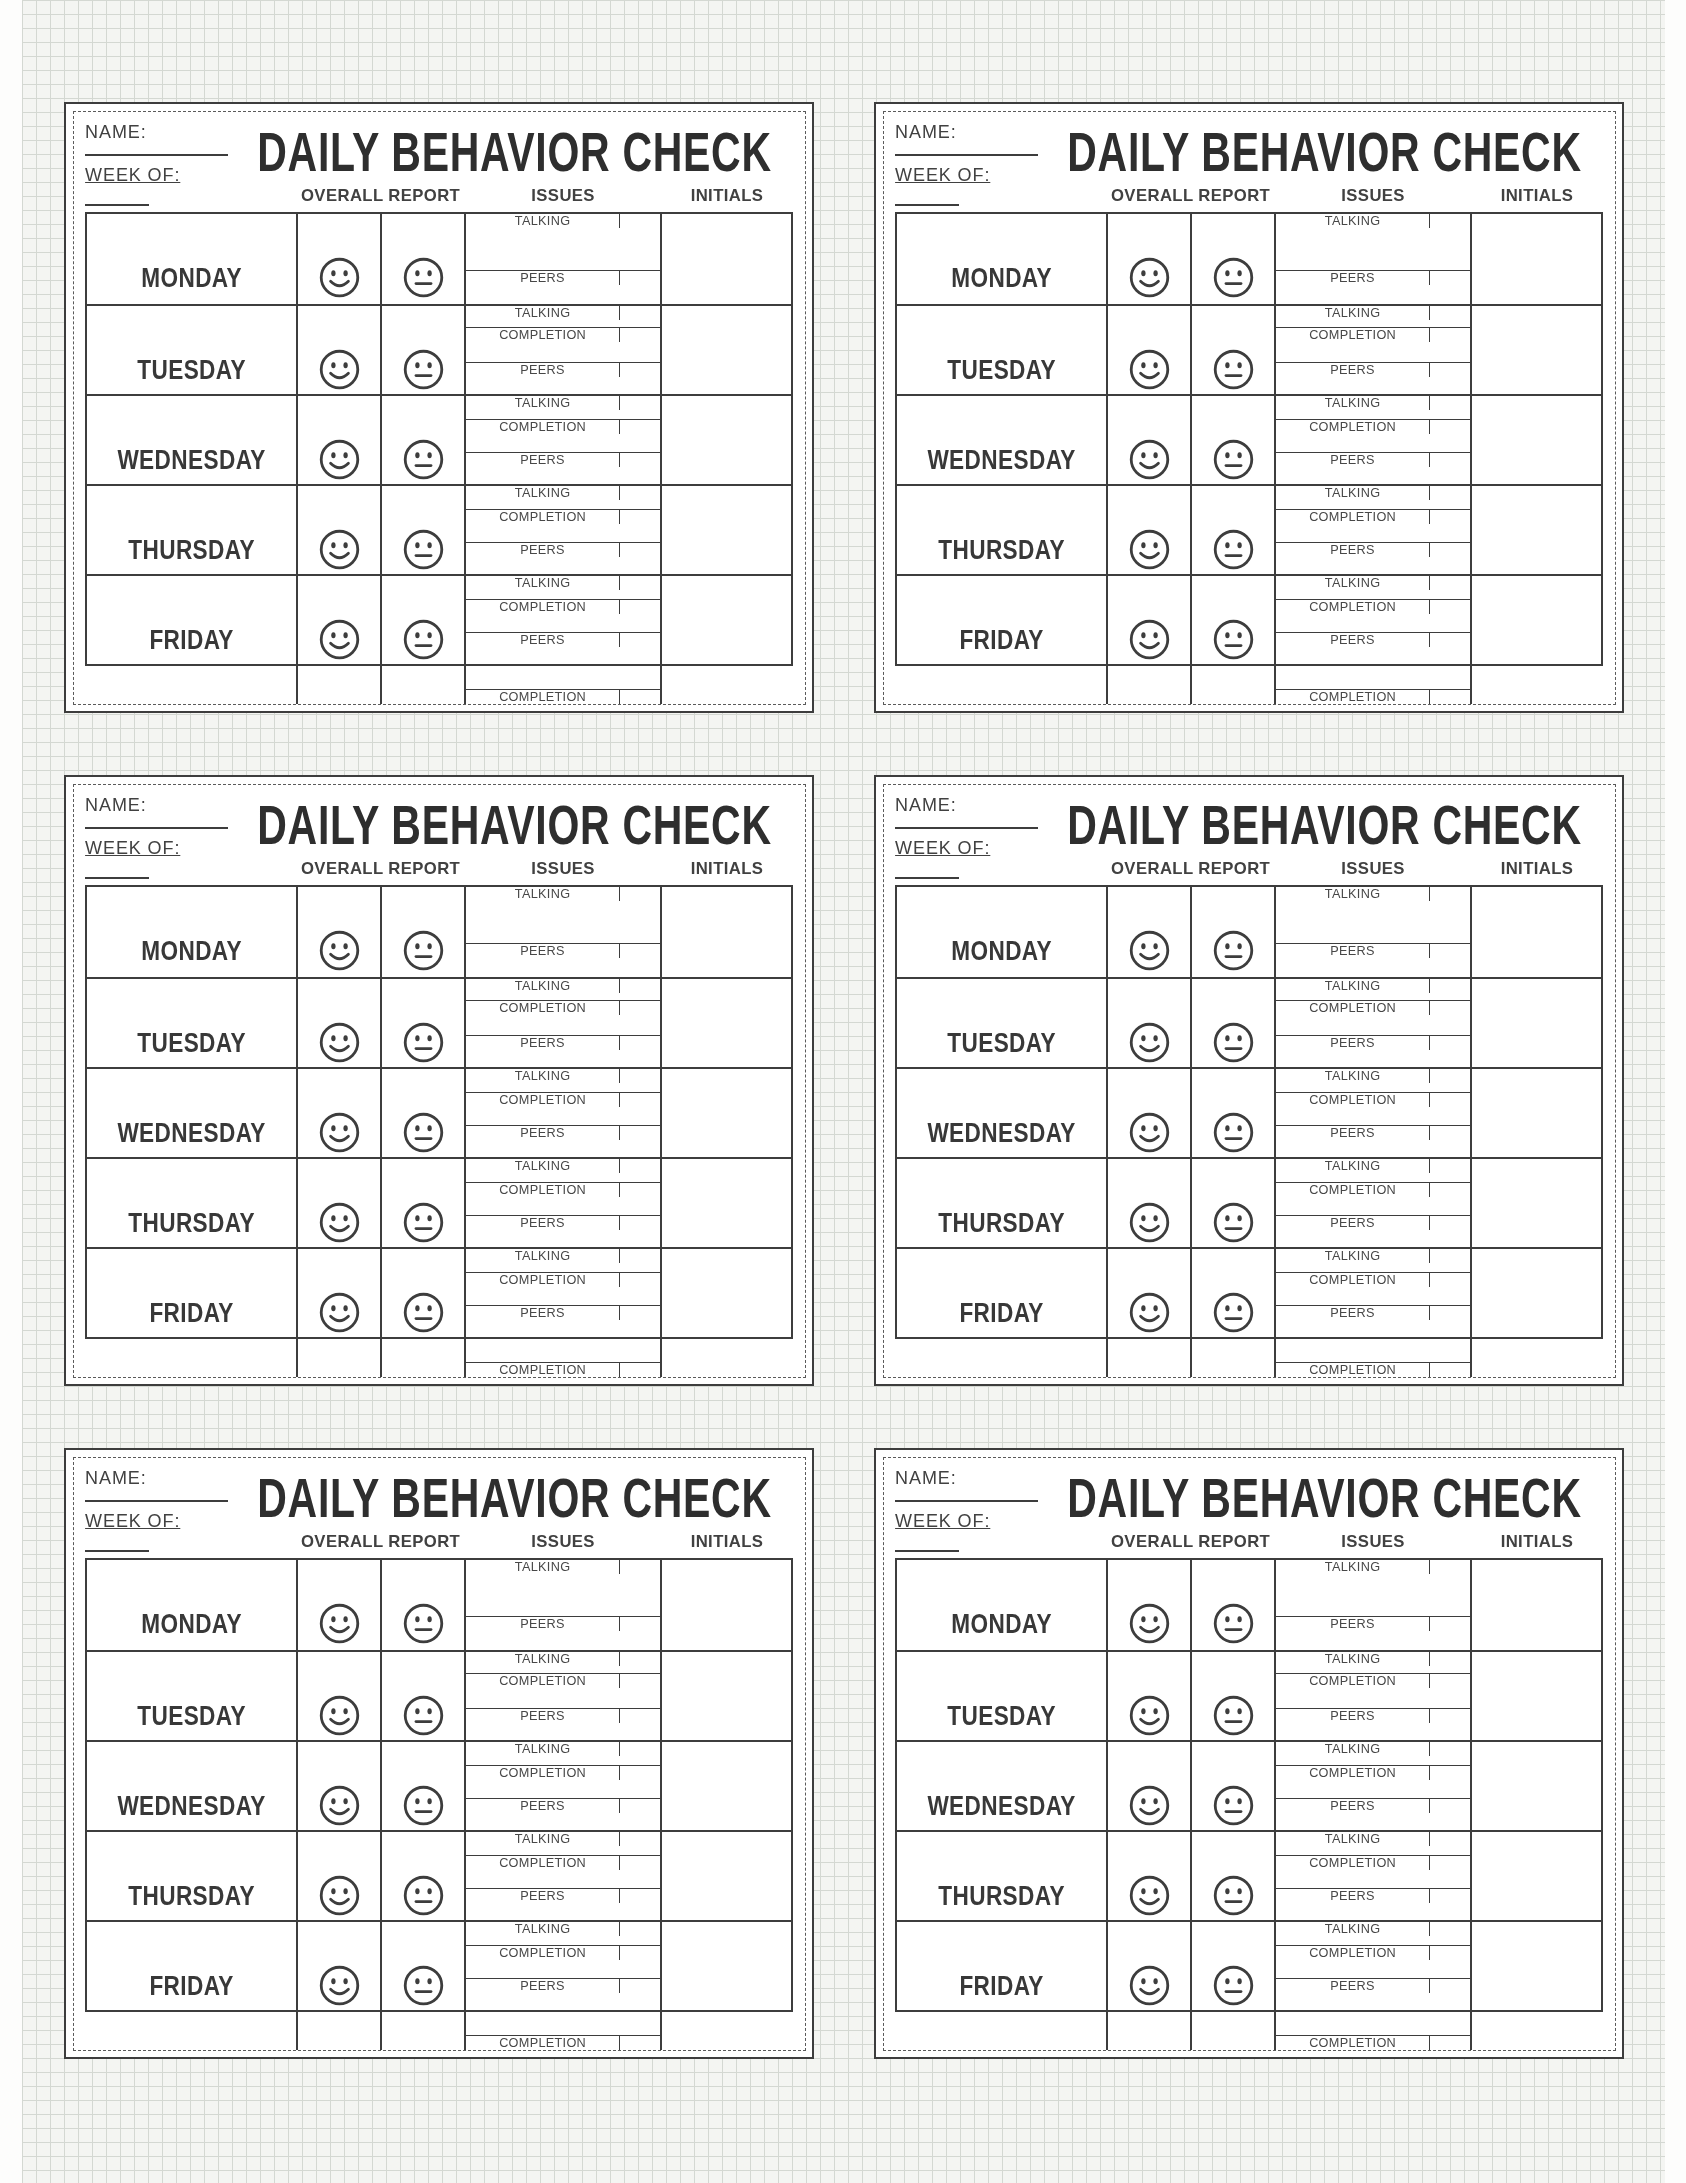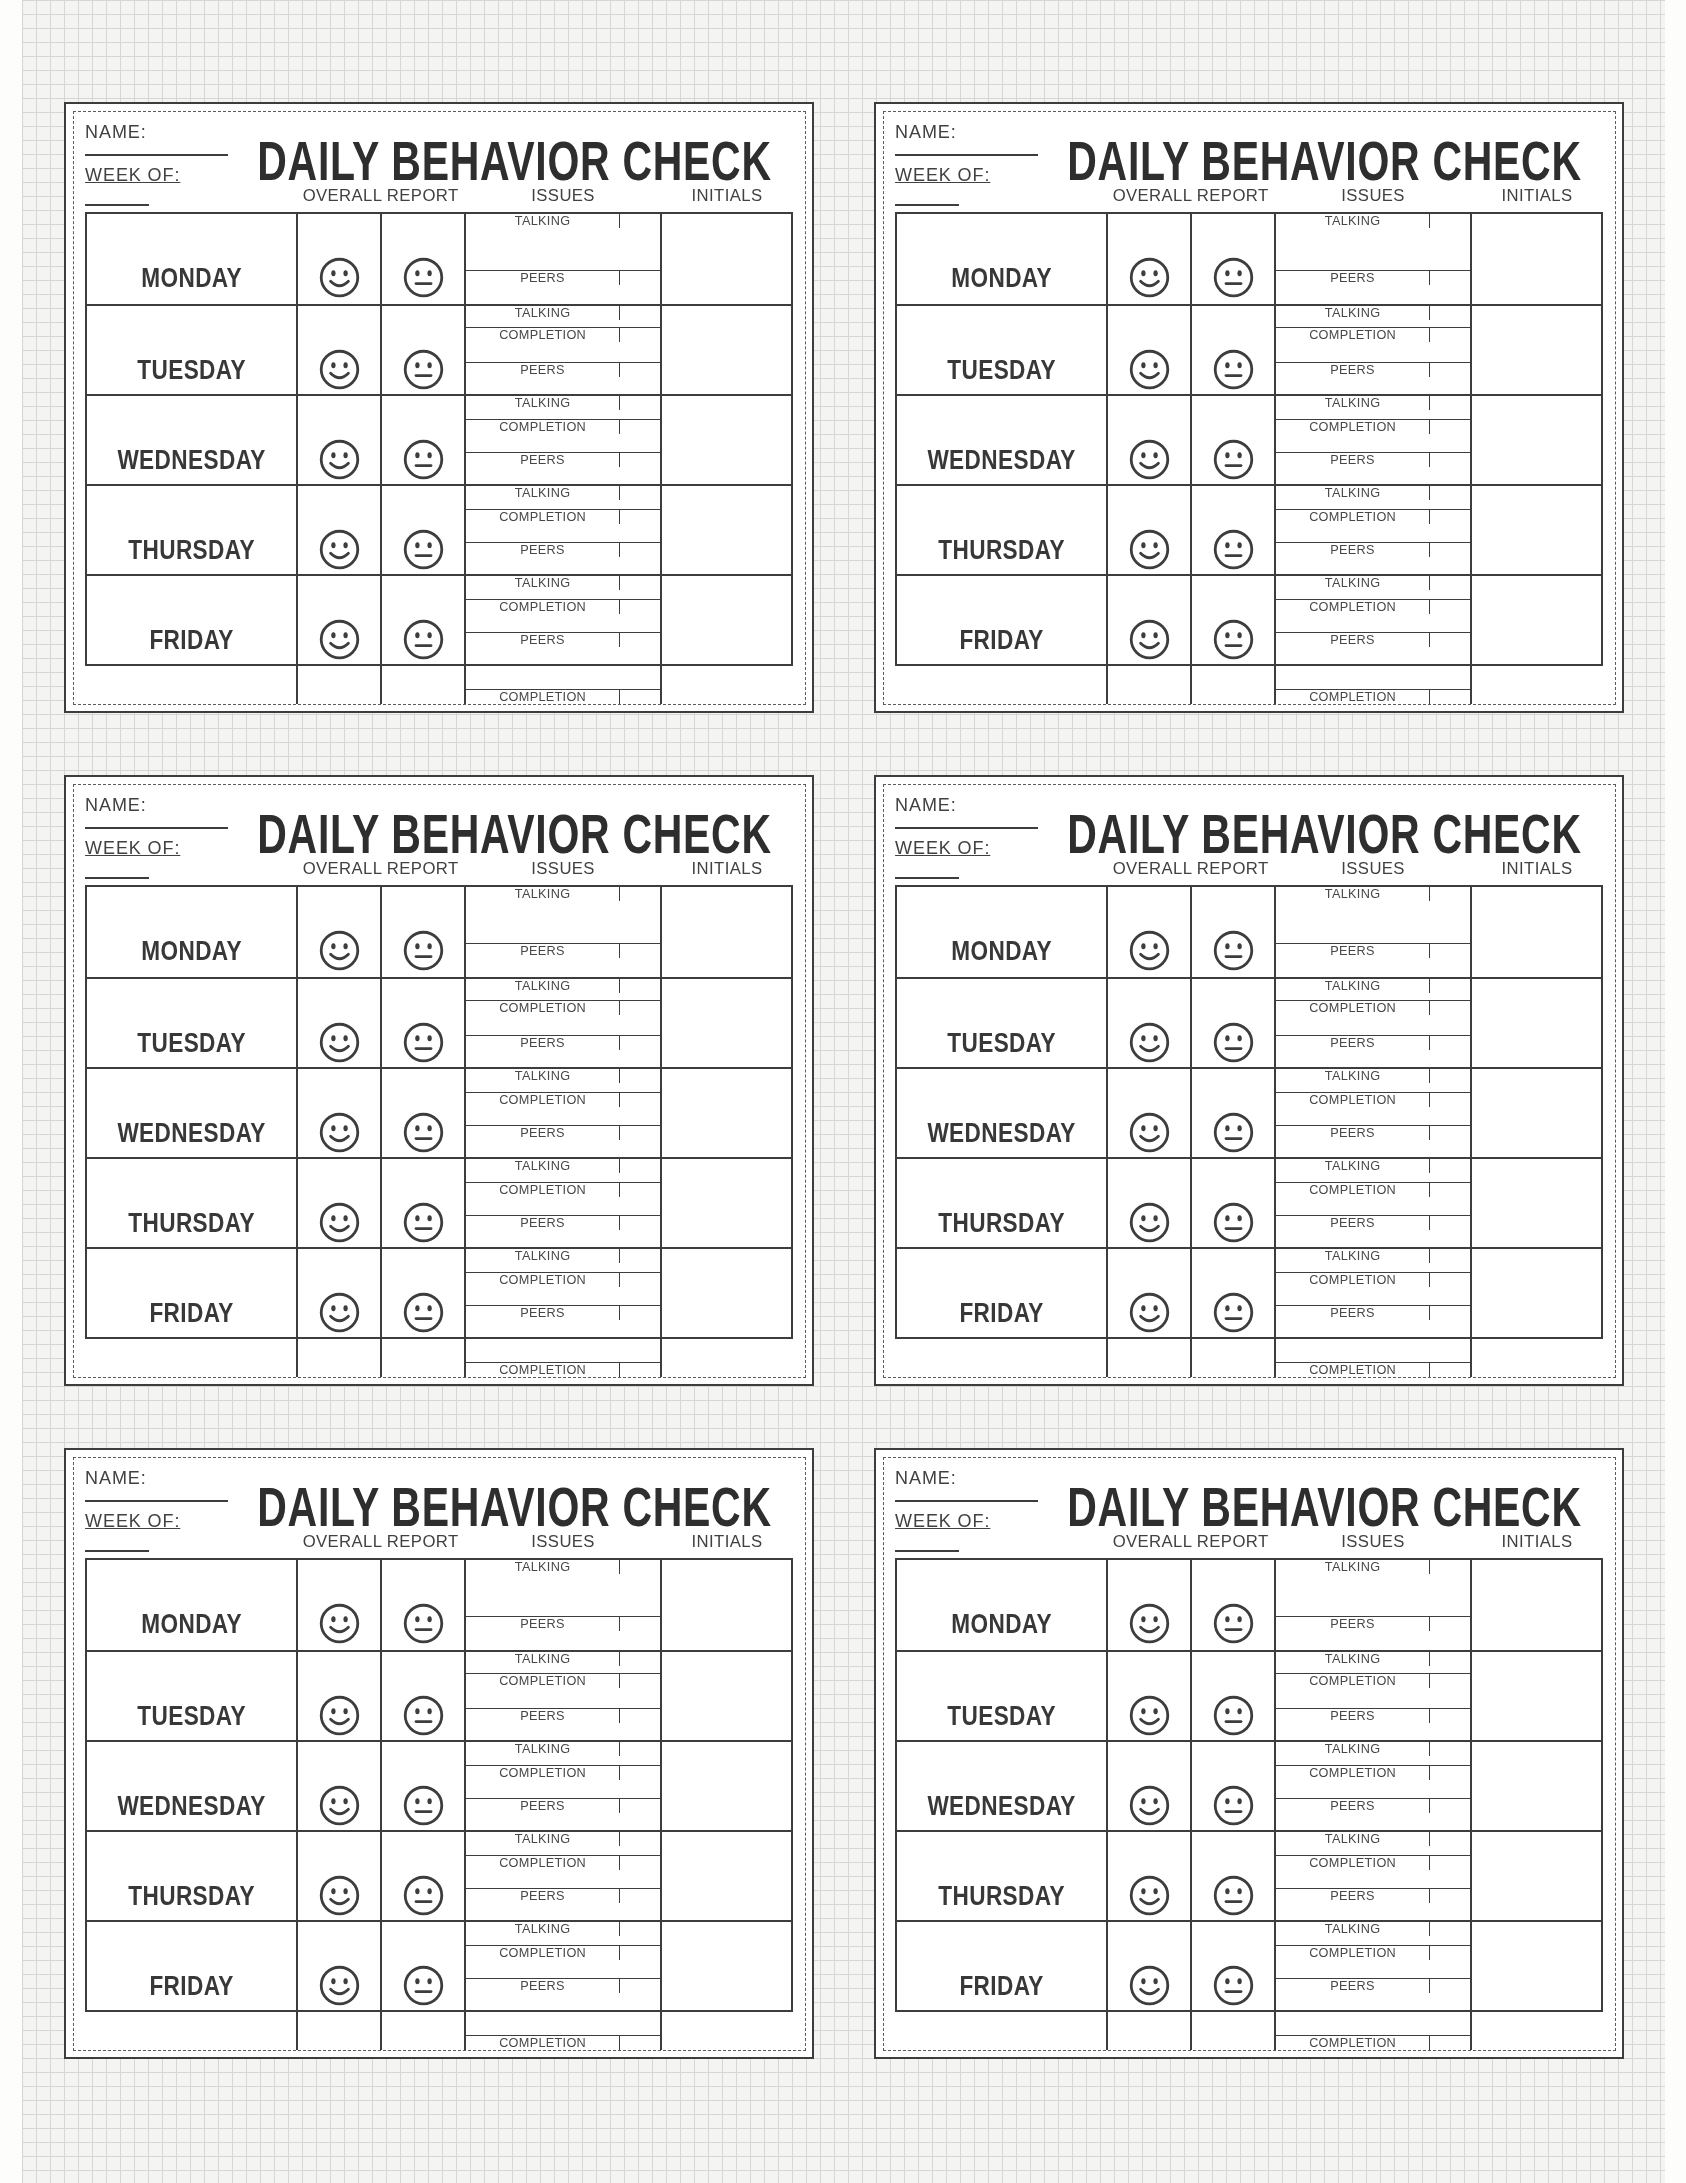--- a/index.html
+++ b/index.html
@@ -41,21 +41,21 @@
   .card-inner{
     height:100%;
     border:1.5px dashed #5a5a5a;
     padding:8.7px 11.6px 10.2px 11.6px;
     display:flex;
     flex-direction:column;
   }
   
   .card-top{
     display:flex;
-    align-items:flex-end;
+    align-items:flex-start;
   }
   .id-block{
     width:151px;
     flex:none;
     padding-top:1.5px;
   }
   .name-label,.week-label{
     font-size:18px;
     letter-spacing:0.9px;
     color:#414141;
@@ -82,20 +82,21 @@
     transform-origin:50% 55%;
     margin-top:10.2px;
   }
   
   .col-headers{
     display:grid;
     grid-template-columns:211px 169px 196px 1fr;
     align-items:end;
     height:26px;
     padding-bottom:17px;
+    font-weight:bold;
   }
   .col-h{
     text-align:center;
     font-size:16.7px;
     letter-spacing:0.4px;
     color:#414141;
   }
   .week-line-wrap{display:flex;align-items:flex-end;height:100%;}
   .week-line{
     width:64px;

